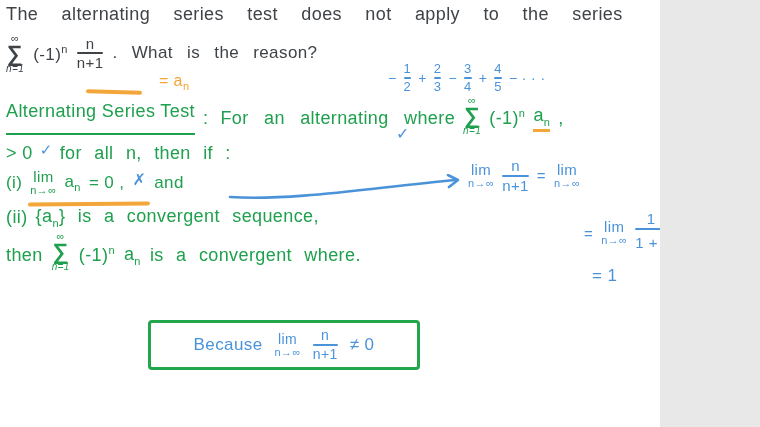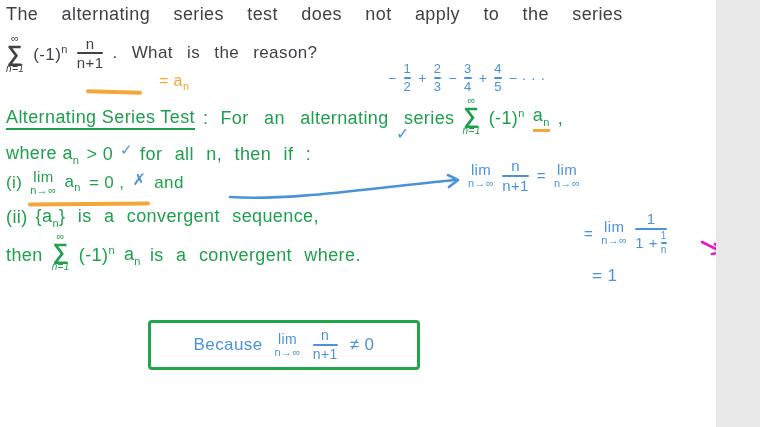--- a/index.html
+++ b/index.html
@@ -1,42 +1,42 @@
 <!DOCTYPE html>
 <html style="--color-ink: #3f4347; --color-green: #1fa04e; --color-blue: #4a93d9; --color-orange: #f3a73a; --color-pink: #e718c8; --color-box_border: #22a64b; --color-bg: #ffffff;"><head>
 <meta charset="utf-8">
 <style>
   :root{
     --color-ink:#3f4347; --color-green:#1fa04e; --color-blue:#4a93d9;
     --color-orange:#f3a73a; --color-pink:#e718c8; --color-box_border:#22a64b; --color-bg:#ffffff;
   }
   html,body{margin:0;padding:0;}
   body{font-family:"Liberation Sans",sans-serif;background:#e8e8e8;}
-  .board{position:relative;width:716px;height:427px;background:var(--color-bg);overflow:hidden;
+  .board{position:relative;width:660px;height:427px;background:var(--color-bg);overflow:hidden;
          letter-spacing:.4px;}
   .abs{position:absolute;}
   .row{display:flex;align-items:center;white-space:nowrap;}
   .ink{color:var(--color-ink);} .green{color:var(--color-green);}
   .blue{color:var(--color-blue);} .orange{color:var(--color-orange);} .pink{color:var(--color-pink);}
 
   .bigsum{display:inline-flex;flex-direction:column;align-items:center;line-height:1;}
   .bigsum .upper{font-size:11px;} .bigsum .sigma{font-size:22px;font-weight:bold;line-height:.9;}
   .bigsum .lower{font-size:10px;font-style:italic;}
 
   .frac{display:inline-flex;flex-direction:column;align-items:center;line-height:1.05;vertical-align:middle;}
   .frac .bar{height:2px;background:currentColor;align-self:stretch;border-radius:2px;margin:1px 0;}
   .frac.small{font-size:13px;}
 
   .lim{display:inline-flex;flex-direction:column;align-items:center;line-height:1.05;}
   .lim .l2{font-size:11px;}
 
   sup{font-size:11px;} sub{font-size:11px;}
   .cancel{font-size:12px;margin-left:1px;}
   .uline{position:absolute;background:var(--color-orange);border-radius:3px;height:4px;}
-  .heading{border-bottom:2.5px solid currentColor;padding-bottom:0;}
+  .heading{border-bottom:2.5px solid currentColor;padding-bottom:11px;}
   .an-underline{border-bottom:3px solid var(--color-orange);padding-bottom:1px;}
   .check{font-size:15px;}
   svg{display:block;}
 </style>
 </head>
 <body>
 
 <div class="board">
 
   <div class="abs ink" style="left:6px;top:4px;font-size:18px;word-spacing:18px;">The alternating series test does not apply to the series</div>
@@ -85,35 +85,34 @@
       <span>4</span>
         <span class="bar"></span>
         <span>5</span>
     </span>
     <span>− · · ·</span>
   </div>
 
   <div class="abs row green" style="left:6px;top:101px;gap:8px;font-size:18px;">
     <span class="heading">Alternating Series Test</span>
       <span>:</span>
-    <span style="word-spacing:10px;margin-left:4px;">For an alternating series</span>
+    <span style="word-spacing:10px;margin-left:4px;">For an alternating where</span>
     <span class="bigsum" style="margin-top:-6px;">
       <span class="upper">∞</span>
       <span class="sigma">∑</span>
       <span class="lower">n=1</span>
     </span>
     <span><span>(-1)</span><sup>n</sup></span>
     <span class="an-underline"><span>a</span><sub>n</sub></span>
     <span>,</span>
   </div>
 
   <div class="abs blue check" style="left:396px;top:124px;font-size:16px;">✓</div>
 
   <div class="abs row green" style="left:6px;top:143px;gap:7px;font-size:18px;">
-    <span><span>where a</span><sub>n</sub></span>
     <span>&gt; 0</span>
     <span class="blue check" style="vertical-align:4px;margin-top:-8px;">✓</span>
     <span style="word-spacing:7px;">for all n, then if :</span>
   </div>
 
   <div class="abs row green" style="left:6px;top:169px;gap:8px;font-size:17px;">
     <span>(i)</span>
     <span class="lim" style="font-size:15px;">
       <span class="l1">lim</span>
       <span class="l2">n→∞</span>

